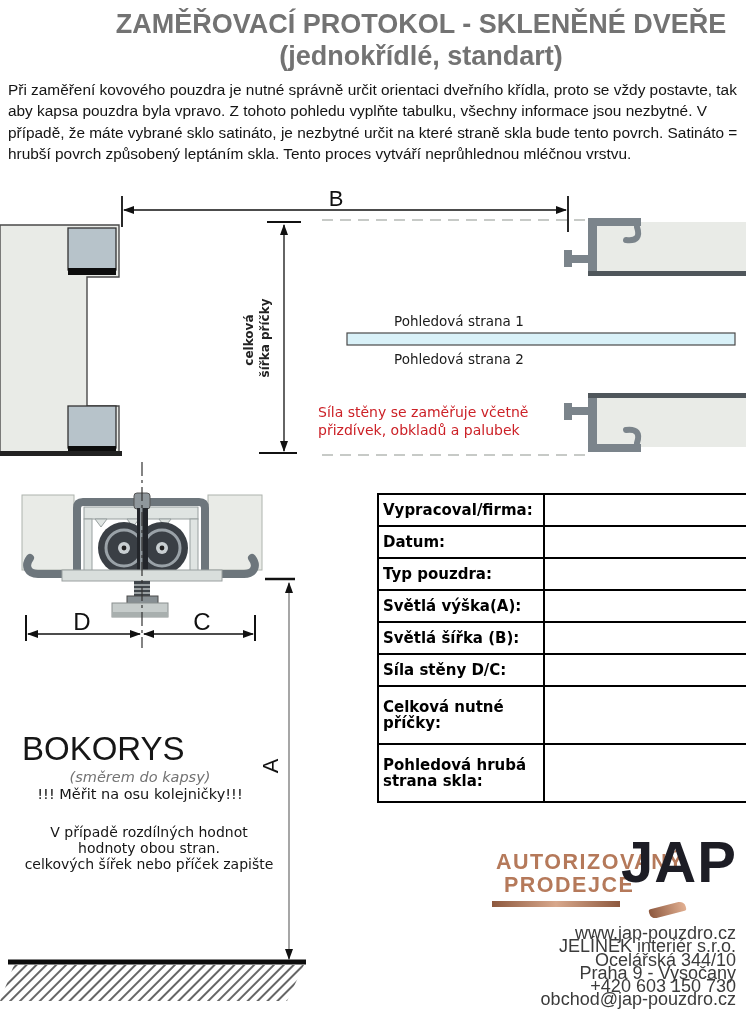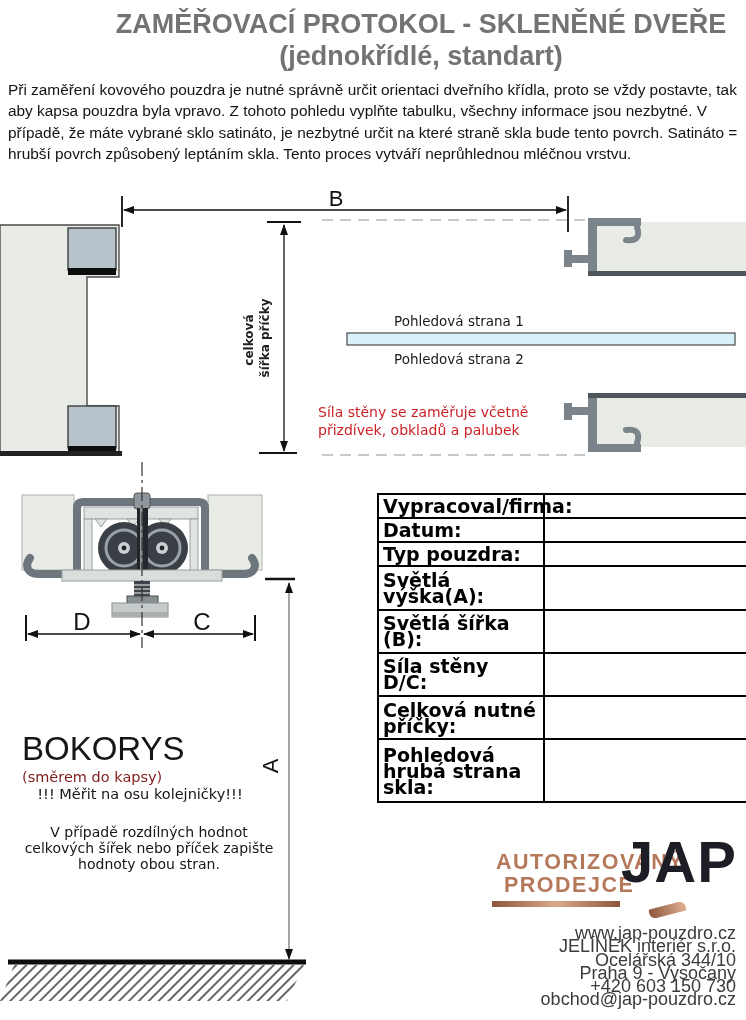--- a/index.html
+++ b/index.html
@@ -12,32 +12,32 @@
   .diagram-layer{position:absolute;left:0;top:0;}
   
   .svg-label{font-family:"DejaVu Sans",sans-serif;font-size:13.5px;fill:#1a1a1a;}
   .svg-note{font-family:"DejaVu Sans",sans-serif;font-size:14px;fill:#cc2127;}
   .svg-dim{font-family:"Liberation Sans",sans-serif;font-size:22px;fill:#111;}
   .svg-dim-big{font-family:"Liberation Sans",sans-serif;font-size:24px;fill:#111;}
   .svg-rot{font-family:"DejaVu Sans",sans-serif;font-size:12px;font-weight:bold;fill:#222;}
   
   .bok-title{position:absolute;left:22px;top:731px;width:236px;
              font-size:33px;line-height:36px;color:#161616;}
-  .bok-sub{position:absolute;left:22px;top:769px;width:236px;
-           font-family:"DejaVu Sans",sans-serif;font-size:14.5px;color:#7f1d1d;}
+  .bok-sub{position:absolute;left:22px;top:769px;width:236px;text-align:center;
+           font-family:"DejaVu Sans",sans-serif;font-size:14.5px;color:#737373;font-style:italic;}
   .bok-warn{position:absolute;left:0px;top:786px;width:280px;text-align:center;
             font-family:"DejaVu Sans",sans-serif;font-size:14.5px;color:#161616;}
   .bok-note{position:absolute;left:8px;top:825px;width:282px;text-align:center;
             font-family:"DejaVu Sans",sans-serif;font-size:14px;line-height:15.8px;color:#161616;}
   
   .form-table{position:absolute;left:377px;top:493px;width:359px;height:310px;
               border-collapse:collapse;table-layout:fixed;background:#fff;}
   .form-table td{border:2.5px solid #000;padding:1px 4px;vertical-align:middle;}
   .form-table td.lbl{width:156px;font-family:"DejaVu Sans",sans-serif;font-weight:bold;
-                     font-size:19px;line-height:16px;color:#000;}
+                     font-size:15px;line-height:16px;color:#000;}
   .form-table td.val{width:195px;}
   
   .auth1{position:absolute;left:496px;top:850px;font-weight:bold;font-size:21.5px;
          letter-spacing:1.5px;color:#b5795a;}
   .auth2{position:absolute;left:494px;top:873px;font-weight:bold;font-size:21.5px;
          letter-spacing:1.5px;color:#b5795a;margin-left:10px;}
   .copper-bar{position:absolute;left:492px;top:901px;width:128px;height:6px;
               background:linear-gradient(90deg,#8d583e,#d8a88c,#8d583e);}
   .jap{position:absolute;left:621px;top:828px;font-weight:bold;font-size:58px;
        letter-spacing:1px;color:#1d1d25;}
@@ -185,22 +185,22 @@
       <line x1="8" y1="962" x2="306" y2="962" stroke="#0d0d0d" stroke-width="5"></line>
       <polygon points="14,965 304,965 287,1001 0,1001" fill="url(#hatch)"></polygon>
     </g>
   </svg>
 
   <div class="bok-title">BOKORYS</div>
   <div class="bok-sub">(směrem do kapsy)</div>
   <div class="bok-warn">!!! Měřit na osu kolejničky!!!</div>
   <div class="bok-note">
     <div>V případě rozdílných hodnot</div>
+    <div>hodnoty obou stran.</div>
     <div>celkových šířek nebo příček zapište</div>
-    <div>hodnoty obou stran.</div>
   </div>
 
   <table class="form-table">
     <tbody>
       <tr>
         <td class="lbl">Vypracoval/firma:</td>
         <td class="val"></td>
       </tr>
       <tr>
         <td class="lbl">Datum:</td>

